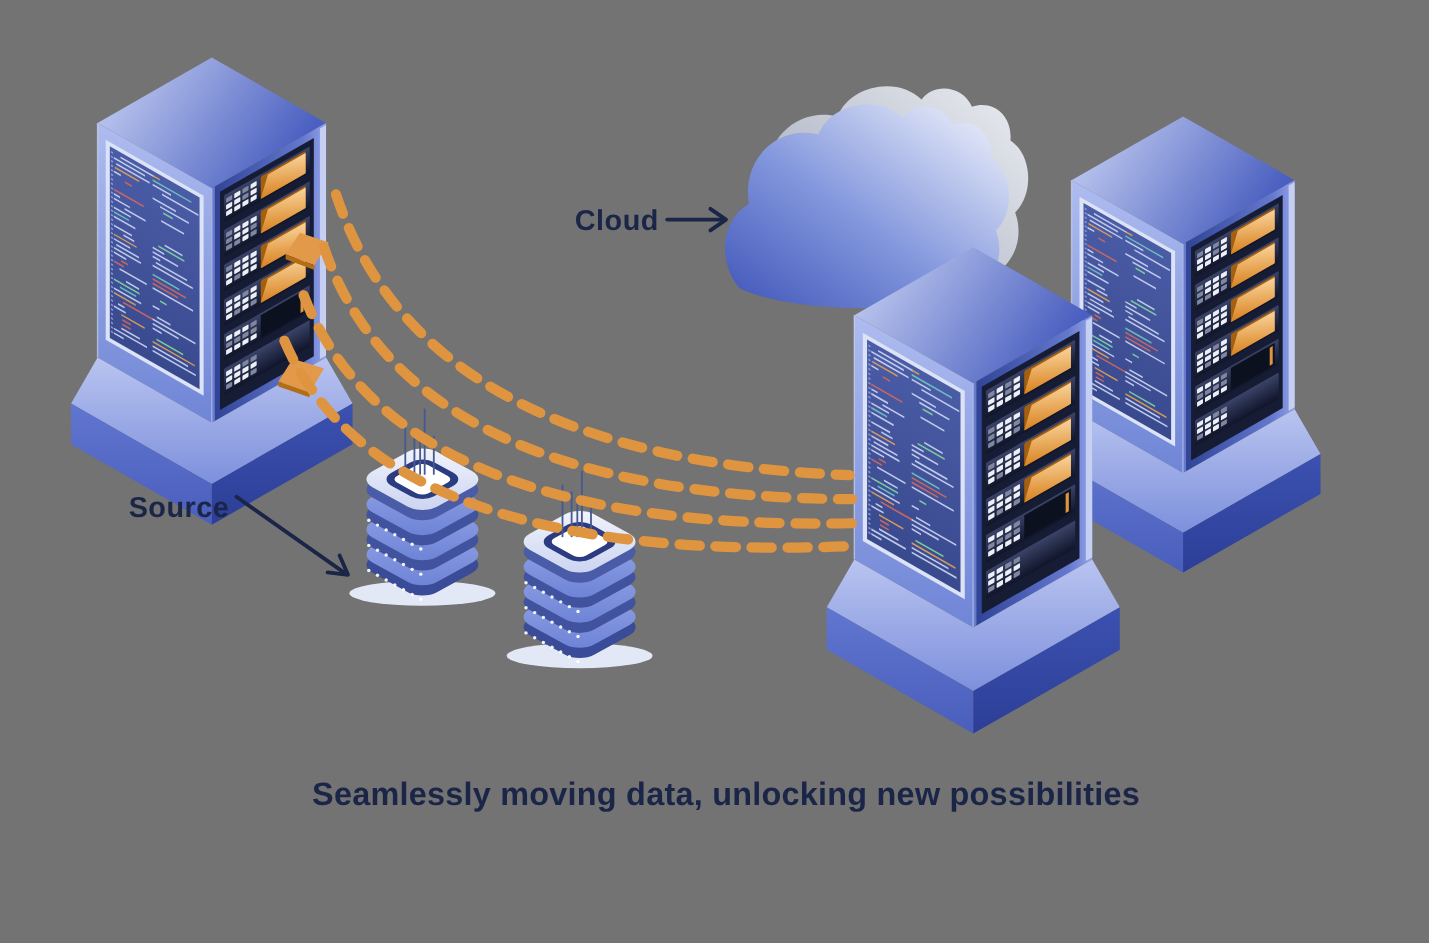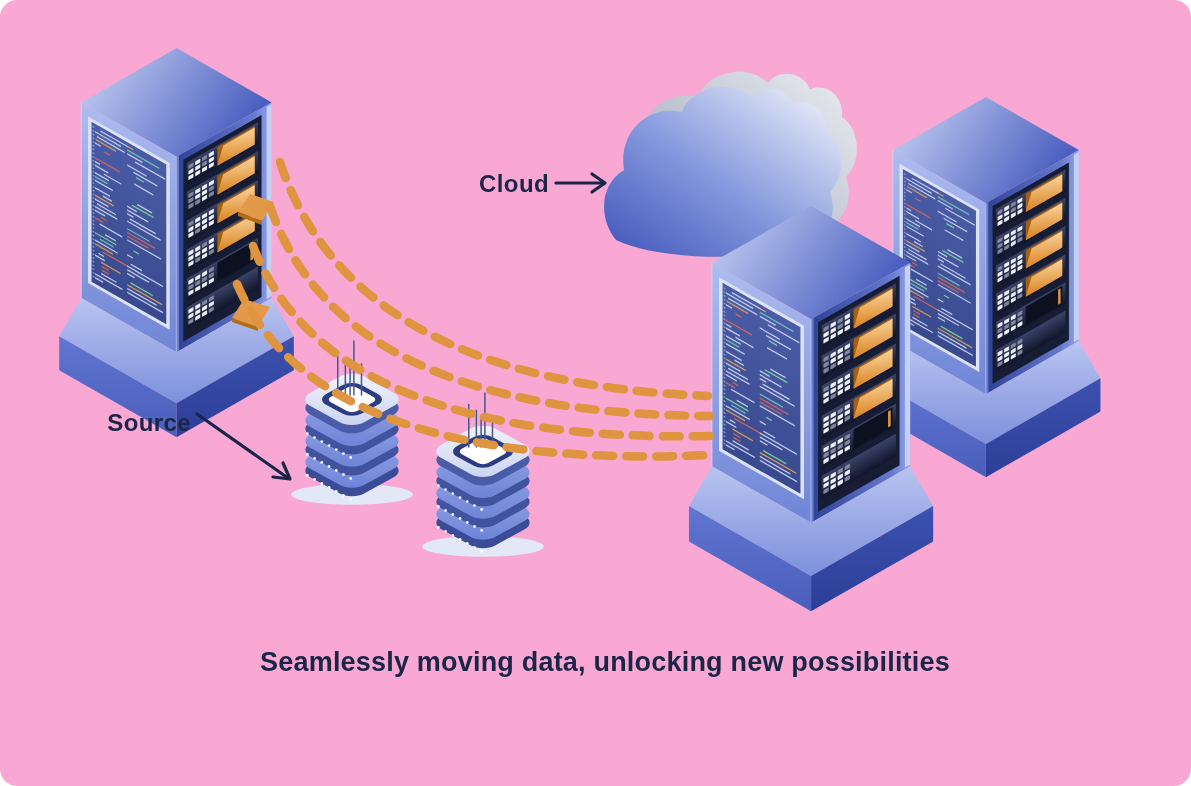--- a/index.html
+++ b/index.html
@@ -1,17 +1,17 @@
 <!DOCTYPE html>
 <html><head>
 <meta charset="utf-8">
 <style>
   html,body{margin:0;padding:0;background:#ffffff;}
-  .stage{position:relative;width:1191px;height:786px;background:#f9a8d4;overflow:hidden;
-         font-family:"Liberation Sans",sans-serif;border-radius:17px;}
+  .stage{position:relative;width:1191px;height:786px;background:#737373;overflow:hidden;
+         font-family:"Liberation Sans",sans-serif;}
   svg{display:block;}
   .label{font-family:"Liberation Sans",sans-serif;font-weight:bold;font-size:24px;
          fill:#1B2547;letter-spacing:.4px;}
   .caption{font-family:"Liberation Sans",sans-serif;font-weight:bold;font-size:27px;
          fill:#1B2547;letter-spacing:.2px;}
   .arrow{stroke:#1B2547;stroke-width:3.2;fill:none;stroke-linecap:round;stroke-linejoin:round;}
   .flow{stroke:#DF9440;stroke-width:8.5;fill:none;stroke-linecap:round;
         stroke-dasharray:17 13;}
 </style>
 </head>

